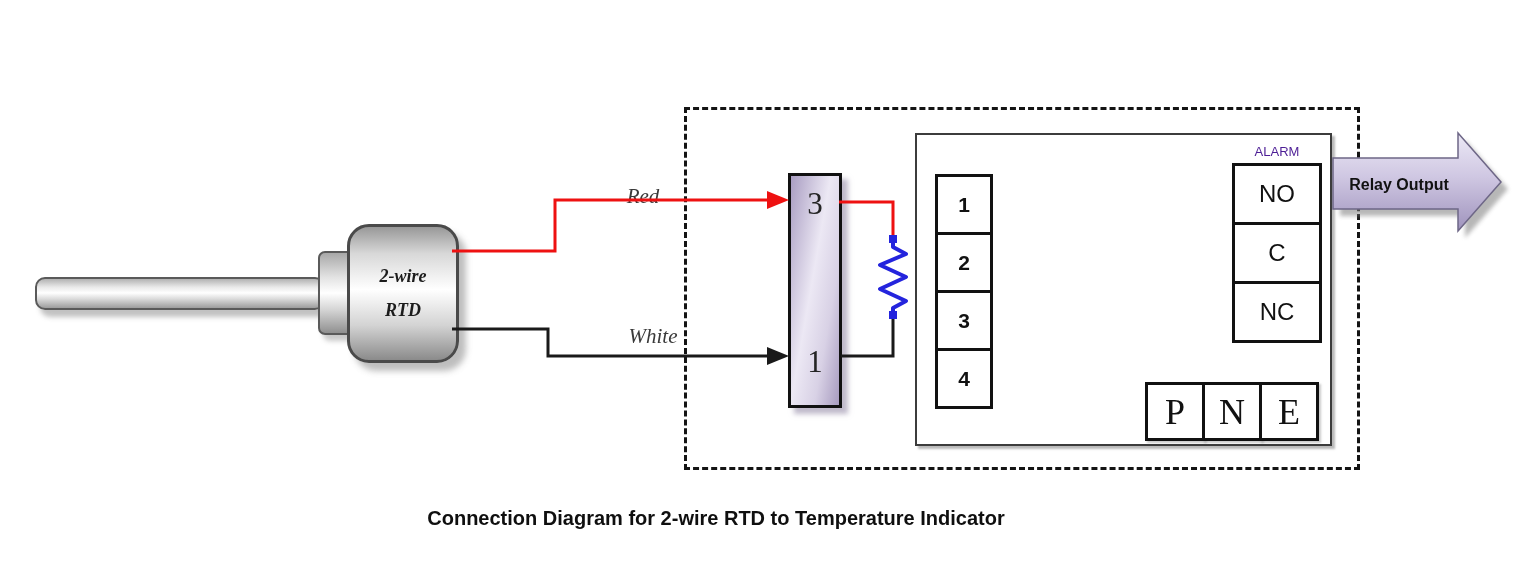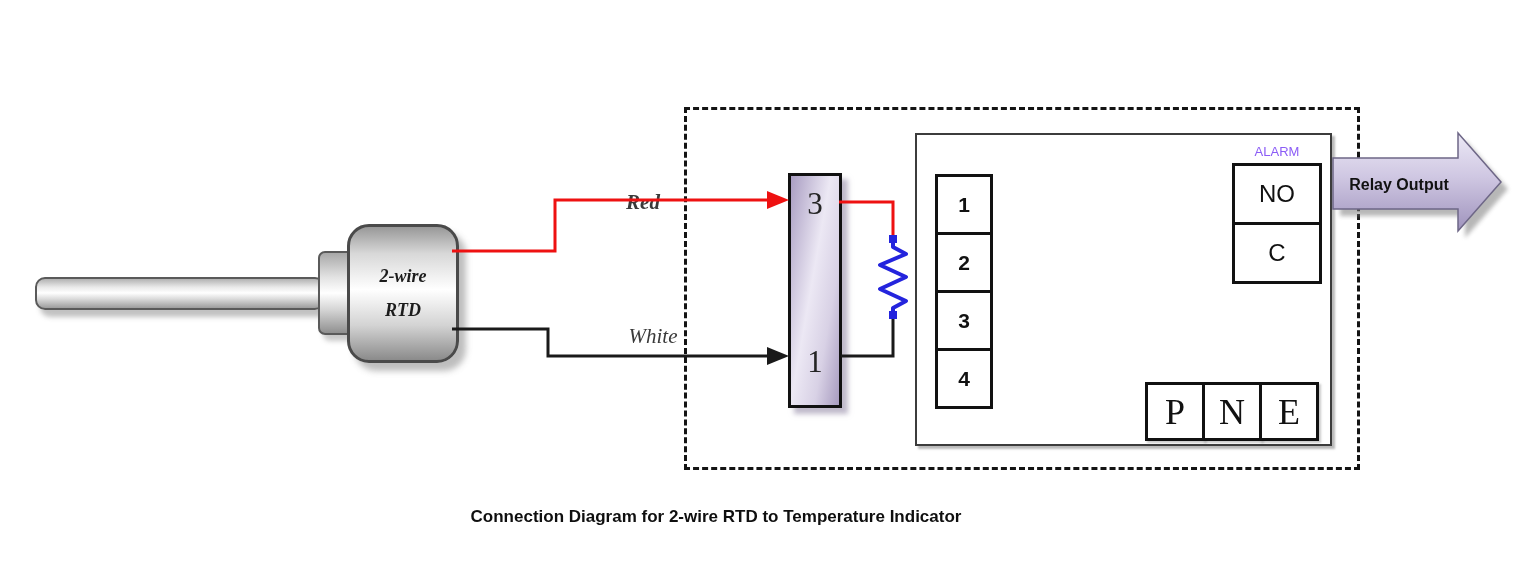--- a/index.html
+++ b/index.html
@@ -29,21 +29,21 @@
   .probe-label{
     font-family:"Liberation Serif",serif;font-style:italic;font-weight:bold;
     font-size:18px;line-height:23px;color:#1c1c1c;text-align:center;
   }
 
   
   .wire-label{
     font-family:"Liberation Serif",serif;font-style:italic;font-size:21px;color:#3a3a3a;
     text-align:center;
   }
-  #red-label{left:598px;top:190px;width:90px;font-weight:bold;}
+  #red-label{left:598px;top:184px;width:90px;}
   #white-label{left:603px;top:324px;width:100px;}
 
   
   .dashed-box{
     left:684px;top:107px;width:670px;height:357px;border:3px dashed #141414;background:transparent;
   }
 
   
   .terminal-strip{
     left:788px;top:173px;width:48px;height:229px;border:3px solid #111;
@@ -70,30 +70,30 @@
   }
   .vstack .cell{margin-top:-3px;}
   .vstack .cell:first-child{margin-top:0;}
   .hstack{display:flex;}
   .hstack .cell{margin-left:-3px;}
   .hstack .cell:first-child{margin-left:0;}
 
   .input-col{left:935px;top:174px;width:58px;}
   .input-col .cell{width:58px;height:61px;font-weight:bold;font-size:21px;color:#111;}
 
-  .alarm-title{left:1232px;top:144px;width:90px;text-align:center;font-size:13px;color:#8b5cf6;}
+  .alarm-title{left:1232px;top:144px;width:90px;text-align:center;font-size:13px;color:#4c1d95;}
   .alarm-col{left:1232px;top:163px;width:90px;}
   .alarm-col .cell{width:90px;height:62px;font-weight:normal;font-size:24px;color:#111;}
 
   .power-row{left:1145px;top:382px;}
   .power-row .cell{width:60px;height:59px;font-family:"Liberation Serif",serif;font-size:36px;color:#111;box-shadow:2px 2px 2px rgba(150,150,150,.5);}
 
   
   .caption{
-    left:0;top:507px;width:1432px;text-align:center;font-weight:bold;font-size:17px;color:#0f0f0f;
+    left:0;top:507px;width:1432px;text-align:center;font-weight:bold;font-size:20px;color:#0f0f0f;
   }
 
   
   #wiring{left:0;top:0;width:1536px;height:581px;pointer-events:none;}
 </style>
 </head>
 <body>
 
 <div id="canvas">
 
@@ -116,20 +116,23 @@
       </div>
   </div>
 
   <div class="abs alarm-title">ALARM</div>
   <div class="abs vstack alarm-col">
     <div class="cell">
         <span>NO</span>
       </div>
     <div class="cell">
         <span>C</span>
+      </div>
+    <div class="cell">
+        <span>NC</span>
       </div>
   </div>
 
   <div class="abs hstack power-row">
     <div class="cell">
         <span>P</span>
       </div>
     <div class="cell">
         <span>N</span>
       </div>

